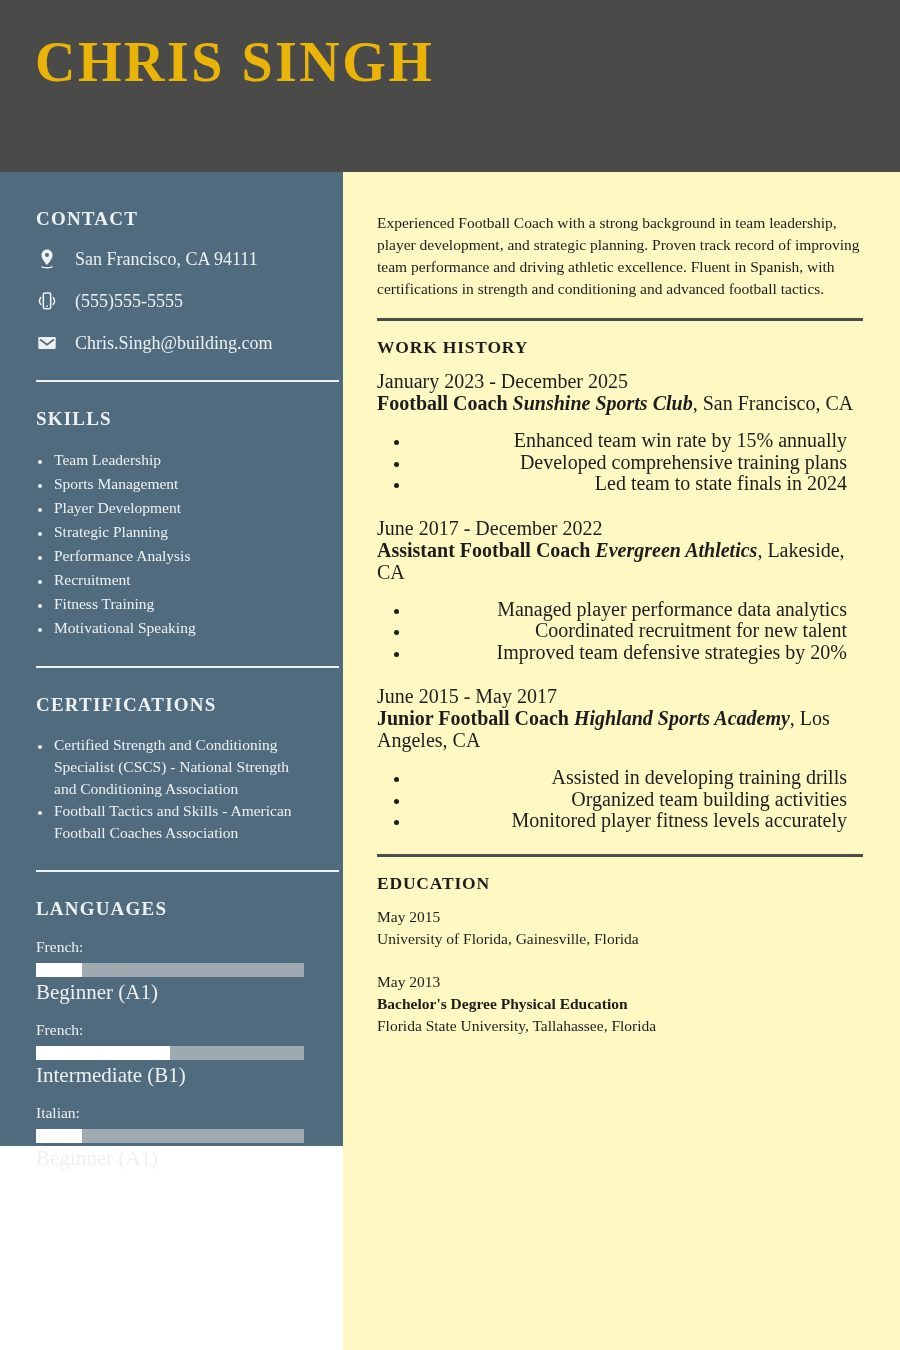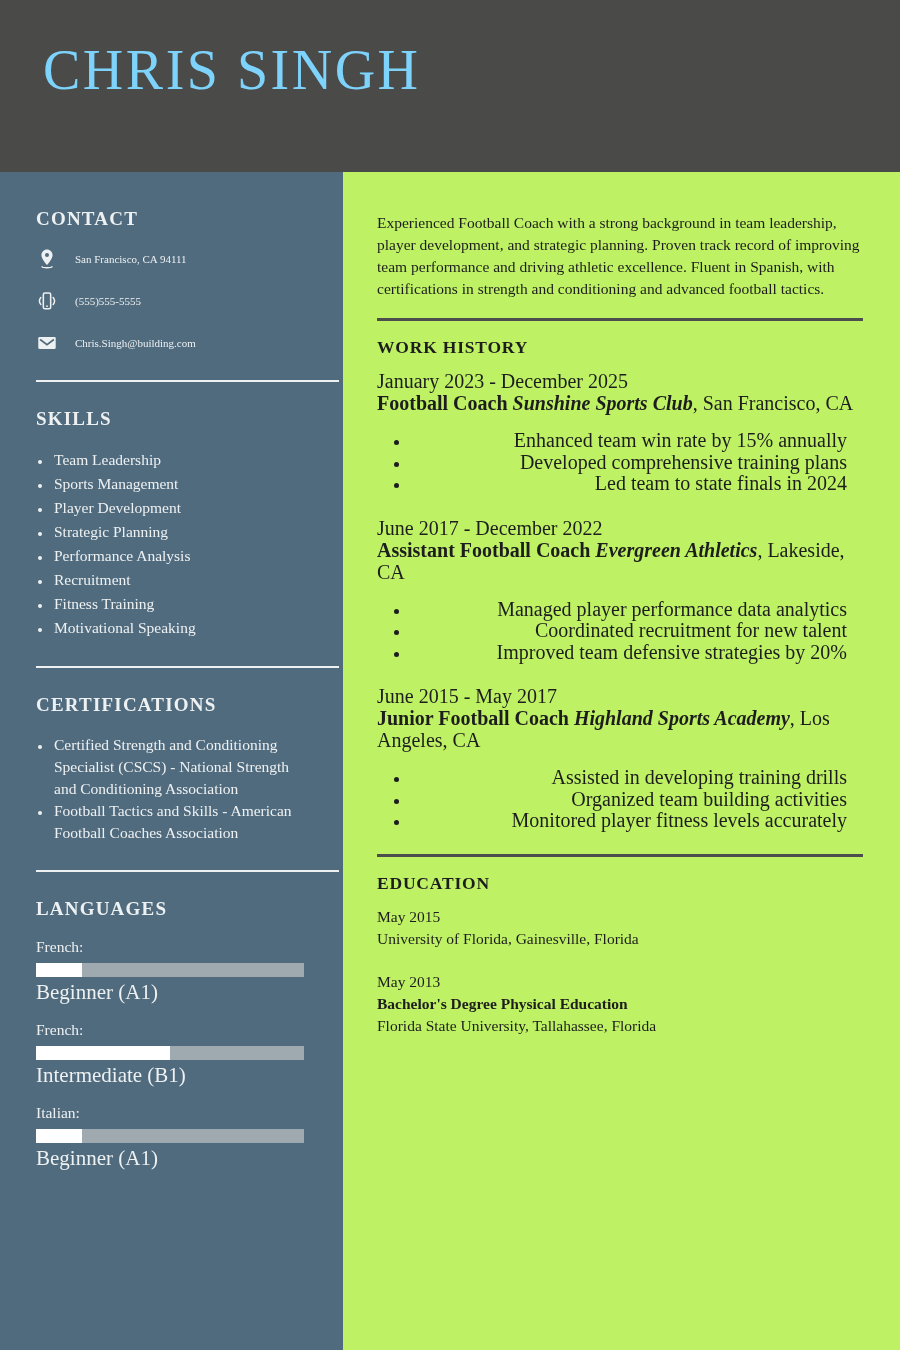--- a/index.html
+++ b/index.html
@@ -13,48 +13,48 @@
   }
   *{box-sizing:border-box;}
   html,body{margin:0;padding:0;background:#fff;}
   .page{
     position:relative;width:900px;height:1350px;overflow:hidden;
     font-family:"Liberation Serif", serif;background:#fff;
   }
   
   .header{position:absolute;top:0;left:0;width:900px;height:172px;background:var(--header-bg,#4a4a49);}
   .name{
-    position:absolute;left:35px;top:32px;margin:8px;
-    font-size:56px;font-weight:400;letter-spacing:2.5px;color:#7dd3fc;line-height:1.1;
+    position:absolute;left:35px;top:32px;margin:0;
+    font-size:56px;font-weight:700;letter-spacing:2.5px;color:#eab308;line-height:1.1;
   }
   
   .sidebar{
-    position:absolute;top:172px;left:0;width:343px;height:1178px;
+    position:absolute;top:172px;left:0;width:343px;height:974px;
     background:var(--sidebar-bg,#506b7e);color:var(--sidebar-text,#eef1f2);
     padding:36px 4px 0 36px;
   }
   .side-heading{font-size:19px;font-weight:bold;letter-spacing:1.2px;margin:0 0 18px 0;}
   .inset{padding-right:30px;}
-  .contact-row{display:flex;align-items:center;gap:17px;margin-bottom:20px;font-size:11px;}
+  .contact-row{display:flex;align-items:center;gap:17px;margin-bottom:20px;font-size:18px;}
   .icon{width:22px;height:22px;flex:0 0 22px;display:flex;align-items:center;justify-content:center;color:var(--sidebar-text,#eef1f2);}
   .icon svg{width:22px;height:22px;display:block;}
   .side-divider{border:none;border-top:2px solid var(--sidebar-text,#eef1f2);margin:26px 0;}
   ul.side-list{margin:0;padding-left:16px;font-size:15.5px;line-height:24px;list-style:disc;}
   ul.side-list li{padding-left:2px;}
   ul.side-list li::marker{font-size:0.8em;}
   ul.cert-list{line-height:22px;}
   ul.cert-list li{margin-bottom:0;}
   .lang-label{font-size:15.5px;margin:0 0 7px 0;}
   .lang-group{margin-bottom:16px;}
   .lang-bar{width:268px;height:14px;background:var(--bar-track,#9fa9b0);}
   .lang-fill{height:100%;background:var(--bar-fill,#fff);}
   .lang-level{font-size:21px;margin:3px 0 0 0;}
   
   .main{
-    position:absolute;top:172px;left:343px;width:557px;height:1178px;background:#bef264;
+    position:absolute;top:172px;left:343px;width:557px;height:1178px;background:#fef9c3;
     padding:40px 37px 0 34px;color:var(--main-text,#1d1d1d);
   }
   .summary{font-size:15.5px;line-height:22px;margin:0 0 16px 0;}
   .main-rule{border:none;border-top:3px solid var(--rule-dark,#4d4d4d);margin:18px 0 16px 0;}
   .main-heading{font-size:17.5px;font-weight:bold;letter-spacing:0.8px;margin:0 0 12px 0;}
   .job{margin-bottom:22px;font-size:20px;line-height:22px;}
   .job-dates{display:block;}
   .job-title{font-weight:bold;}
   .job-company{font-weight:bold;font-style:italic;}
   ul.main-list{margin:16px;padding-left:17px;line-height:21.5px;list-style:disc;text-align:right;}

